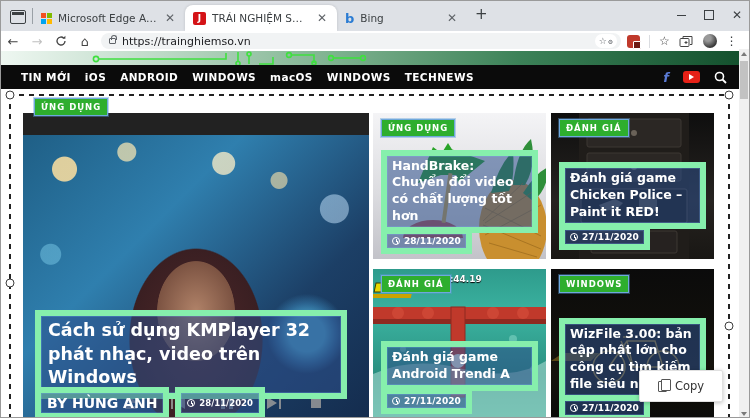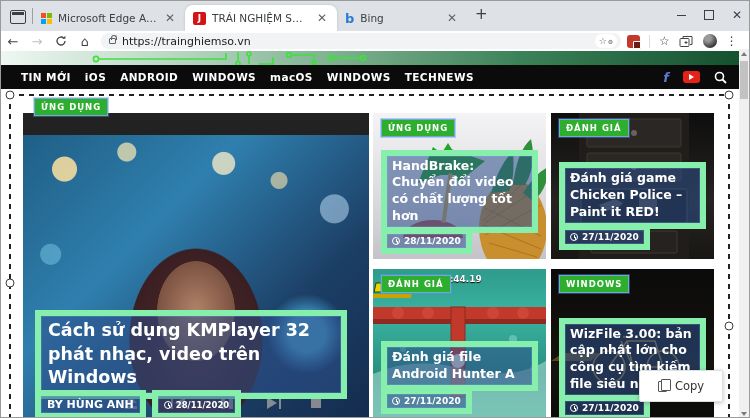--- a/index.html
+++ b/index.html
@@ -78,21 +78,21 @@
       radial-gradient(circle at 90% 26%, rgba(200,230,255,.5) 0 14px, transparent 15px),
       radial-gradient(circle at 8% 42%, rgba(120,200,230,.5) 0 10px, transparent 11px),
       radial-gradient(ellipse 70px 90px at 50% 62%, #b08268 0%, #7c5342 55%, transparent 56%),
       radial-gradient(ellipse 110px 150px at 50% 72%, #50292a 0%, #3a1f22 60%, transparent 61%),
       radial-gradient(circle at 82% 70%, rgba(80,180,220,.8) 0 18px, rgba(60,140,190,.5) 30px, transparent 40px),
       linear-gradient(135deg, #1f5f86 0%, #2f7fae 35%, #1c3f66 70%, #142c4e 100%);
   }
   .km-controls { position:absolute; left:100px; bottom:8px; z-index:3; opacity:.85; }
   .feat-title { position:absolute; left:12px; bottom:20px; max-width:312px; z-index:6; color:#fff; font-weight:bold; font-size:17.5px; line-height:1.35; padding:3px 7px; }
   .feat-meta { position:absolute; left:12px; bottom:0px; z-index:6; display:flex; gap:6px; }
-  .feat-author { color:#fff; font-size:11px; font-weight:bold; padding:2px 6px; }
+  .feat-author { color:#fff; font-size:14px; font-weight:bold; padding:2px 6px; }
   .feat-date { color:#fff; font-size:8.5px; font-weight:bold; padding:2px 6px; display:flex; align-items:center; gap:4px; }
 
   
   .img-handbrake { background:linear-gradient(180deg,#f4f4f6 0%,#dcdce0 55%,#c3c3c9 100%); }
   .img-chicken { background:linear-gradient(180deg,#0e0e0e 0%,#262320 60%,#191714 100%); }
   .img-hunter { background:linear-gradient(180deg,#2e9b8c 0%,#3bb3a0 30%,#2a8f80 70%,#35a28e 100%); }
   .img-wizfile { background:linear-gradient(180deg,#0b0b0b 0%,#15130c 70%,#0b0b09 100%); }
   .timer { position:absolute; top:5px; left:50%; transform:translateX(-50%); color:#fff; font-size:9px; font-weight:bold; text-shadow:0 1px 1px #000; z-index:4; }
 
   
@@ -309,21 +309,21 @@
             </g>
           <g fill="#7fd4c4" opacity=".6">
               <circle cx="140" cy="70" r="4"></circle>
               <circle cx="30" cy="80" r="3"></circle>
               <circle cx="160" cy="100" r="3"></circle>
             </g>
         </svg>
       </div>
       <div class="timer">03:44.19</div>
       <div class="badge" style="left:8px; top:6px;">ĐÁNH GIÁ</div>
-      <div class="c-title sel" style="bottom:28px;">Đánh giá file Android Hunter A</div>
+      <div class="c-title sel" style="bottom:28px;">Đánh giá game Android Trendi A</div>
       <div class="c-date sel" style="bottom:5px;">
         <span class="clock"></span>
         <span>27/11/2020</span>
       </div>
     </div>
 
     <div class="card" style="left:550px; top:180px; width:163px; height:150px;">
       <div class="img img-wizfile">
         <svg width="163" height="150" viewBox="0 0 163 150">
           <g fill="none" stroke="#a8842a" stroke-width="1.5" opacity=".9">

